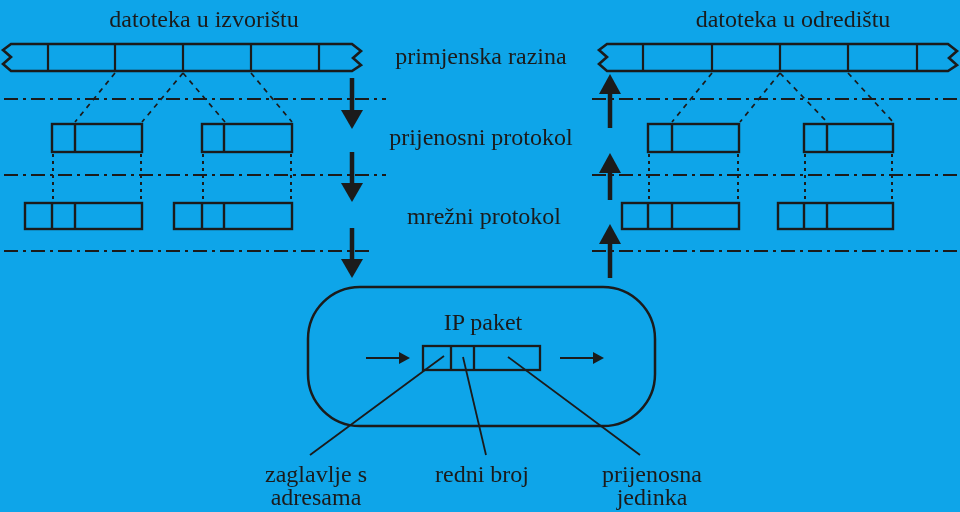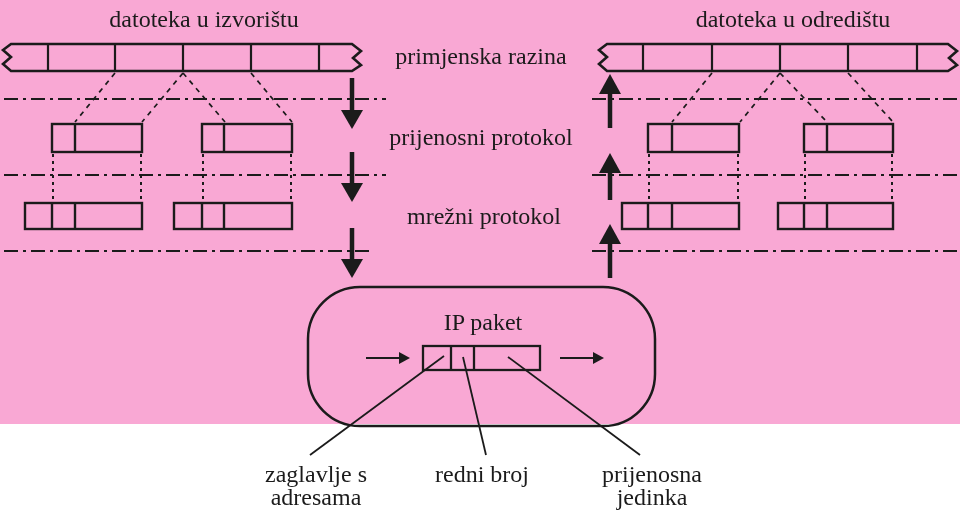--- a/index.html
+++ b/index.html
@@ -6,22 +6,22 @@
     margin: 0;
     padding: 0;
     background: #ffffff;
     width: 960px;
     height: 512px;
     overflow: hidden;
   }
   .stage {
     position: relative;
     width: 960px;
-    height: 424px;
-    background: #f9a8d4;
+    height: 512px;
+    background: #0ea5e9;
   }
   svg { display: block; }
   .ink-stroke { stroke: #1b1b1b; fill: none; }
   .ink-fill   { fill: #1b1b1b; stroke: none; }
   text {
     font-family: "Liberation Serif", "DejaVu Serif", serif;
     fill: #1b1b1b;
     font-size: 24px;
   }
 </style>

